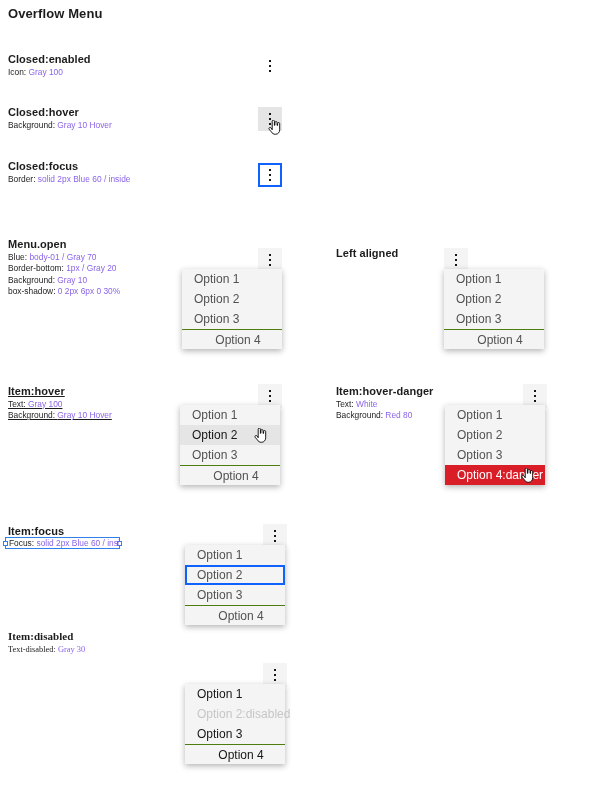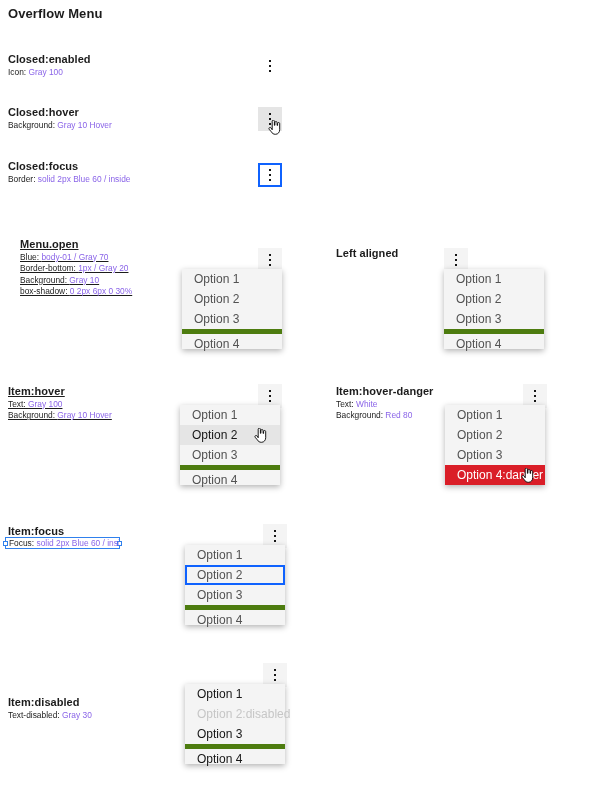--- a/index.html
+++ b/index.html
@@ -119,21 +119,21 @@
   .menu-item {
     height: 20px;
     line-height: 20px;
     padding: 0 0 0 12px;
     font-size: 12px;
     color: #525252;
     box-sizing: border-box;
     white-space: nowrap;
     position: relative;
   }
-  .menu-item.sep-top { border-top: 5px solid #4d7c0f; }
+  .menu-item.sep-top { border-top: 1px solid #4d7c0f; text-align: center; }
   .menu-item.item-hover {
     background: #e5e5e5;
     color: #161616;
     font-weight: normal;
   }
   .menu-item.item-danger {
     background: #da1e28;
     color: #ffffff;
   }
   .menu-item.item-focus {
@@ -199,21 +199,21 @@
 </div>
 
 <div class="trigger is-focus" style="left:258px; top:163px;">
   <span class="kebab">
       <i></i>
       <i></i>
       <i></i>
     </span>
 </div>
 
-<div class="spec" style="left:20px; top:239px;text-decoration:underline;">
+<div class="spec" style="left:8px; top:239px;">
   <span class="spec-title">Menu.open</span>
   <span class="row"><span>Blue: </span><span class="tok">body-01 / Gray 70</span></span>
   <span class="row"><span>Border-bottom: </span><span class="tok">1px / Gray 20</span></span>
   <span class="row"><span>Background: </span><span class="tok">Gray 10</span></span>
   <span class="row"><span>box-shadow: </span><span class="tok">0 2px 6px 0 30%</span></span>
 </div>
 
 <div class="trigger on-menu" style="left:258px; top:248px;">
   <span class="kebab">
       <i></i>
@@ -310,21 +310,21 @@
       <i></i>
     </span>
 </div>
 <div class="menu" style="left:185px; top:545px;">
   <div class="menu-item">Option 1</div>
   <div class="menu-item item-focus">Option 2</div>
   <div class="menu-item">Option 3</div>
   <div class="menu-item sep-top">Option 4</div>
 </div>
 
-<div class="spec" style="left:8px; top:697px;">
+<div class="spec" style="left:8px; top:631px;font-family:Liberation Serif, serif;">
   <span class="spec-title">Item:disabled</span>
   <span class="row"><span>Text-disabled: </span><span class="tok">Gray 30</span></span>
 </div>
 
 <div class="trigger on-menu" style="left:263px; top:663px;">
   <span class="kebab">
       <i></i>
       <i></i>
       <i></i>
     </span>

